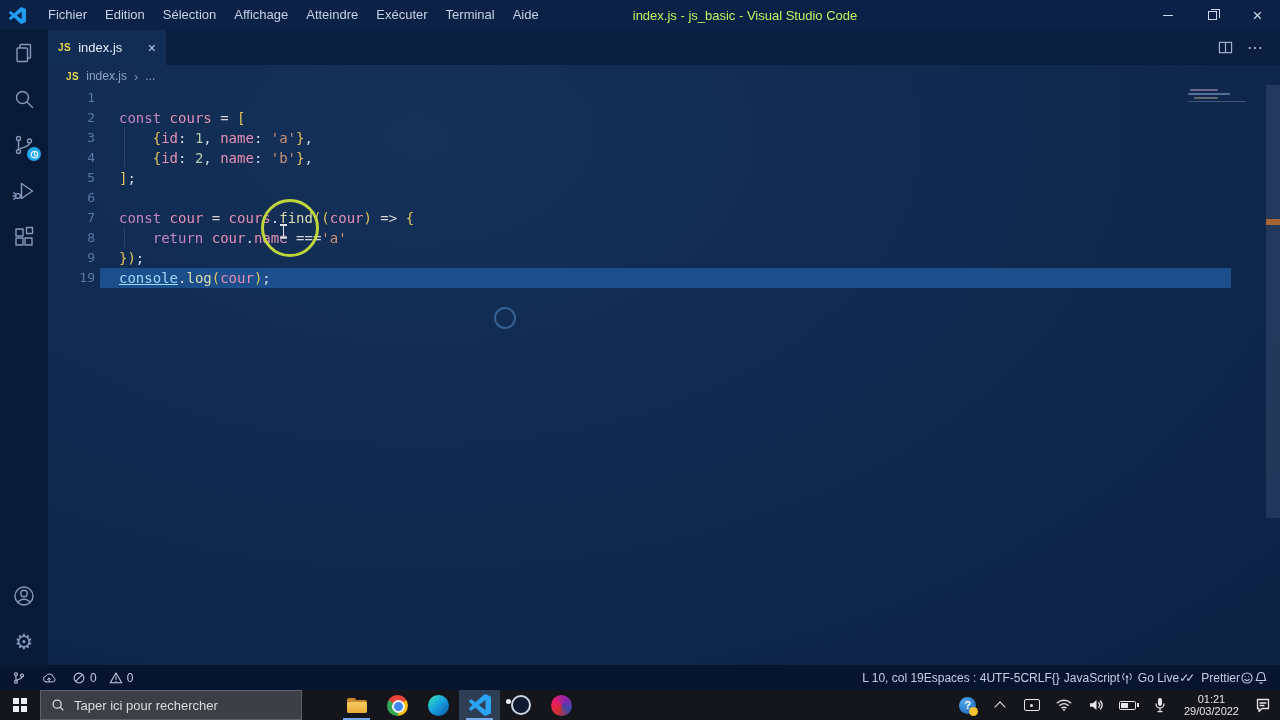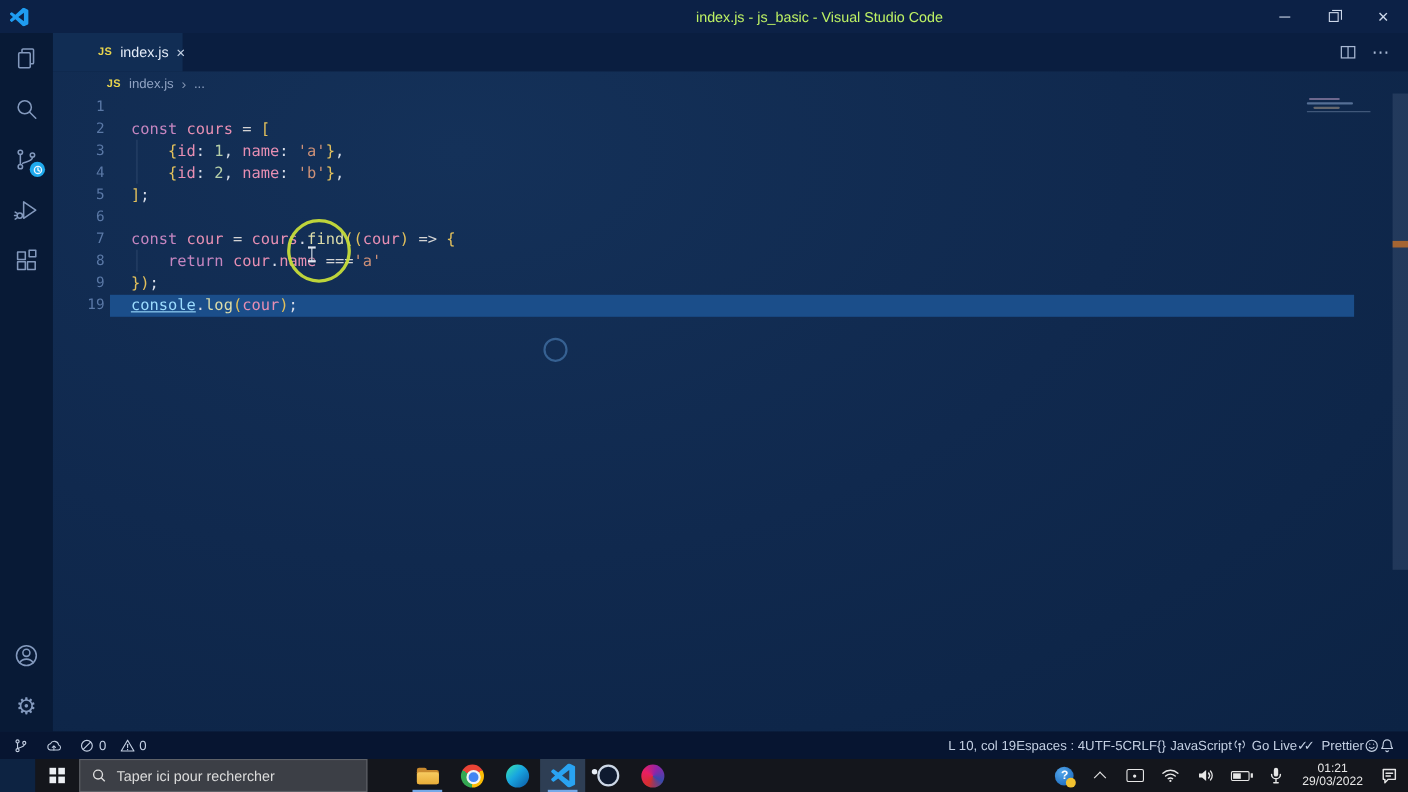--- a/index.html
+++ b/index.html
@@ -31,21 +31,21 @@
   .scm-badge { position:absolute; right:7px; bottom:7px; width:14px; height:14px; border-radius:50%;
                background:#1fa9ec; display:flex; align-items:center; justify-content:center; }
   .scm-badge svg { width:9px; height:9px; stroke:#eaf6ff; stroke-width:1.4; }
   .gear-glyph { font-size:21px; color:#8399bd; font-family:"DejaVu Sans",sans-serif; }
 
   
   .tabbar { position:absolute; top:30px; left:48px; right:0; height:35px; background:#0a1e40;
             display:flex; align-items:stretch; }
   .tab { width:118px; background:#112d54; display:flex; align-items:center; gap:7px;
          padding:0 10px; font-size:13px; color:#e4ecf8; }
-  .js-badge { color:#e8d44d; font-weight:bold; font-size:10px; letter-spacing:.5px;margin-left:31px; }
+  .js-badge { color:#e8d44d; font-weight:bold; font-size:10px; letter-spacing:.5px; }
   .tab-close { margin-left:auto; font-size:14px; color:#c2cfe2; }
   .tab-actions { margin-left:auto; display:flex; align-items:center; gap:14px; padding-right:16px; color:#a9b9d4; }
   .tab-actions svg { width:15px; height:15px; stroke:#a9b9d4; fill:none; stroke-width:1.2; }
   .more-glyph { font-size:16px; letter-spacing:1px; }
 
   
   .editor { position:absolute; top:65px; left:48px; right:0; bottom:55px;
             background:radial-gradient(ellipse at 30% 12%, #143159 0%, #10294e 50%, #0c2344 100%); }
   .breadcrumb { height:22px; display:flex; align-items:center; gap:7px; padding-left:18px;
                 font-size:12px; color:#8fa2c2; }
@@ -77,21 +77,21 @@
                display:flex; align-items:center; font-size:12px; color:#c3cfe2; padding:0 12px; z-index:9; }
   .sb-group { display:flex; align-items:center; gap:16px; }
   .sb-item { display:flex; align-items:center; gap:4px; white-space:nowrap; }
   .statusbar svg { width:14px; height:14px; stroke:#c3cfe2; fill:none; stroke-width:1.2;
                    stroke-linecap:round; stroke-linejoin:round; }
   .sb-right { margin-left:auto; display:flex; align-items:center; gap:0; }
   .dbl-check { letter-spacing:-4px; margin-right:6px; font-size:12px; }
 
   
   .taskbar { position:absolute; left:0; right:0; bottom:0; height:30px; background:#14161c;
-             display:flex; align-items:flex-end; color:#e6e6e6; z-index:10;margin-left:32px; }
+             display:flex; align-items:flex-end; color:#e6e6e6; z-index:10; }
   .start-btn { width:40px; height:30px; display:flex; align-items:center; justify-content:center; }
   .winlogo { display:grid; grid-template-columns:6px 6px; grid-template-rows:6px 6px; gap:1.5px; }
   .winlogo div { background:#eceff4; }
   .tb-search { width:262px; height:30px; background:#3c3f46; border:1px solid #5e6167;
                display:flex; align-items:center; gap:9px; padding:0 10px; }
   .tb-search svg { width:14px; height:14px; stroke:#dfdfdf; fill:none; stroke-width:1.4; }
   .tb-search input { background:transparent; border:none; outline:none; color:#e4e4e4;
                      font-size:13px; font-family:"Liberation Sans",sans-serif; width:200px; }
   .tb-search input::placeholder { color:#dcdcdc; opacity:1; }
   .task-tiles { display:flex; margin-left:34px; }
@@ -128,20 +128,30 @@
   .batt::before { content:""; position:absolute; left:1px; top:1px; bottom:1px; width:7px; background:#e6e6e6; }
   .clock { text-align:center; font-size:11px; line-height:12.5px; padding:0 5px; white-space:nowrap; }
 </style>
 </head>
 <body>
 
 <div class="titlebar">
   <svg class="vscode-logo" viewBox="0 0 24 24">
     <path fill="#1f9cf0" d="M23.15 2.59 18.21.21a1.49 1.49 0 0 0-1.7.29L7.05 9.13 2.93 6a1 1 0 0 0-1.27.06L.33 7.26a1 1 0 0 0 0 1.48L3.9 12 .33 15.26a1 1 0 0 0 0 1.48l1.33 1.2a1 1 0 0 0 1.27.06l4.12-3.13 9.46 8.63a1.49 1.49 0 0 0 1.7.29l4.94-2.38A1.5 1.5 0 0 0 24 20.06V3.94a1.5 1.5 0 0 0-.85-1.35ZM18 17.46 10.83 12 18 6.54Z"></path>
   </svg>
+  <div id="menubar" style="display:flex;">
+      <span class="menu-item">Fichier</span>
+      <span class="menu-item">Edition</span>
+      <span class="menu-item">Sélection</span>
+      <span class="menu-item">Affichage</span>
+      <span class="menu-item">Atteindre</span>
+      <span class="menu-item">Exécuter</span>
+      <span class="menu-item">Terminal</span>
+      <span class="menu-item">Aide</span>
+    </div>
   <div class="win-title">index.js - js_basic - Visual Studio Code</div>
   <div class="win-btns">
     <div class="win-btn">
         <div class="minim"></div>
       </div>
     <div class="win-btn">
         <div class="restore"></div>
       </div>
     <div class="win-btn">
         <span class="close-glyph">×</span>

